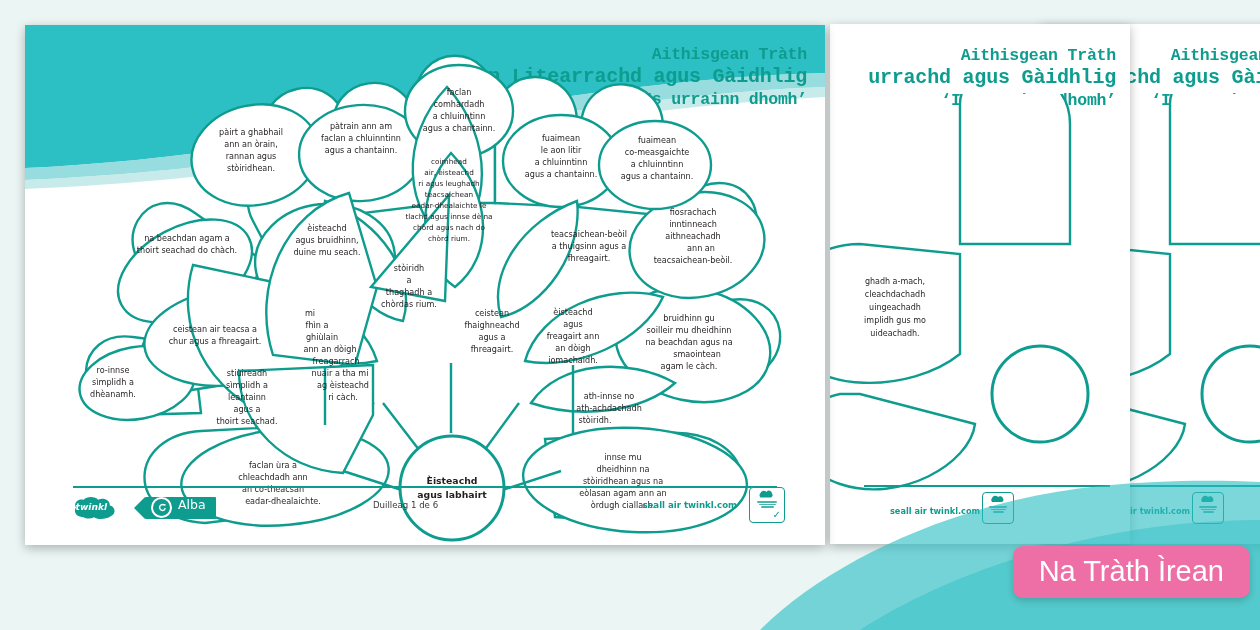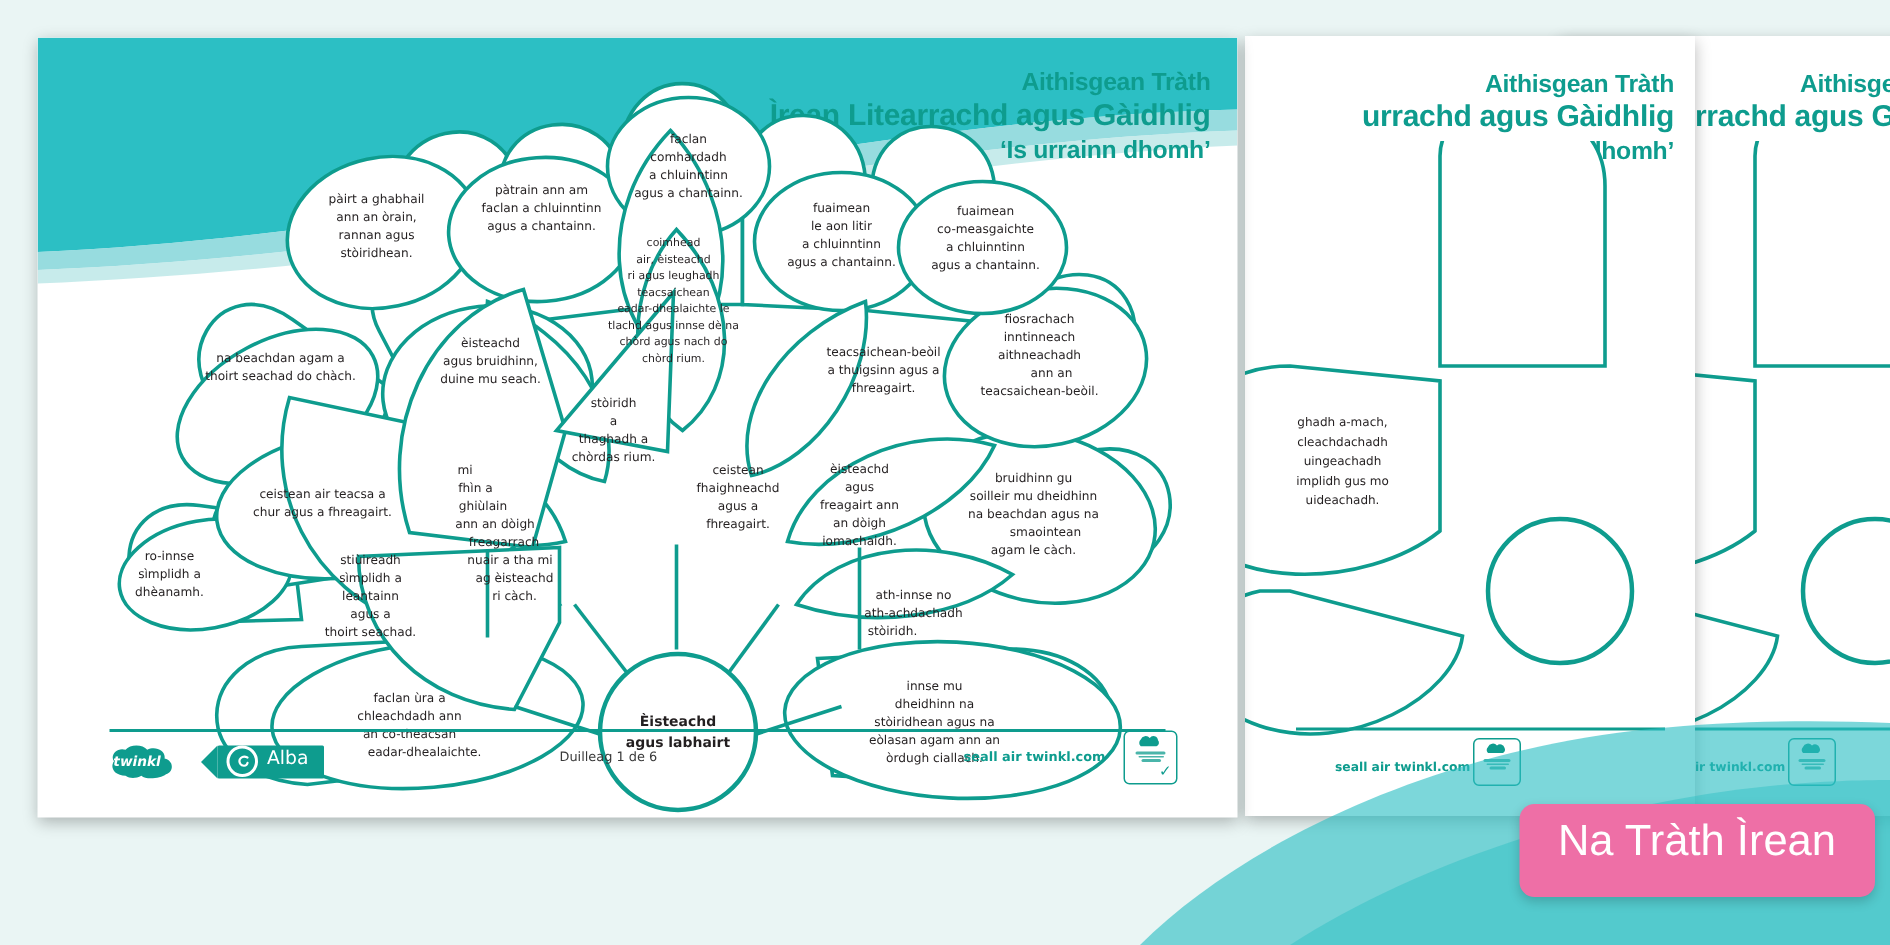--- a/index.html
+++ b/index.html
@@ -24,21 +24,21 @@
   .wave-wrap{position:absolute;left:0;top:0;width:100%;height:170px;pointer-events:none;}
   .wave-wrap svg{display:block;width:100%;height:100%;}
 
   
   .page-inner{position:absolute;inset:0;}
 
   
   .title{
     position:absolute;right:18px;top:20px;text-align:right;
     color:#0E9C8E;font-weight:bold;line-height:1.22;
-    font-family:Liberation Sans, sans-serif;
+    font-family:Liberation Mono, monospace;
     letter-spacing:-.2px;
   }
   .title .l1{font-size:16.5px;}
   .title .l2{font-size:20px;}
   .title .l3{font-size:16.5px;}
   .page-back1 .title,.page-back2 .title{right:14px;top:22px;}
 
   
   .flower{position:absolute;left:0;top:0;width:800px;height:520px;}
   .flower svg{display:block;}
@@ -115,21 +115,21 @@
   .back-flower{position:absolute;left:-120px;top:70px;width:420px;height:420px;}
   .back-txt{font-family:"DejaVu Sans",sans-serif;font-size:8px;fill:#231f20;text-anchor:middle;}
 
   
   .overlay-wave{position:absolute;left:0;top:0;width:1260px;height:630px;pointer-events:none;}
 
   
   .pink-badge{
     position:absolute;right:10px;bottom:32px;
     background:#EE6FA6;color:#ffffff;border-radius:10px;
-    padding:11px 26px 22px 26px;
+    padding:11px 26px 12px 26px;
     font-size:29px;line-height:1;
     font-family:"Liberation Sans", sans-serif;
     box-shadow:0 3px 7px rgba(0,0,0,.18);
     white-space:nowrap;
   }
 </style>
 </head>
 <body>
 
 <div class="stage">

